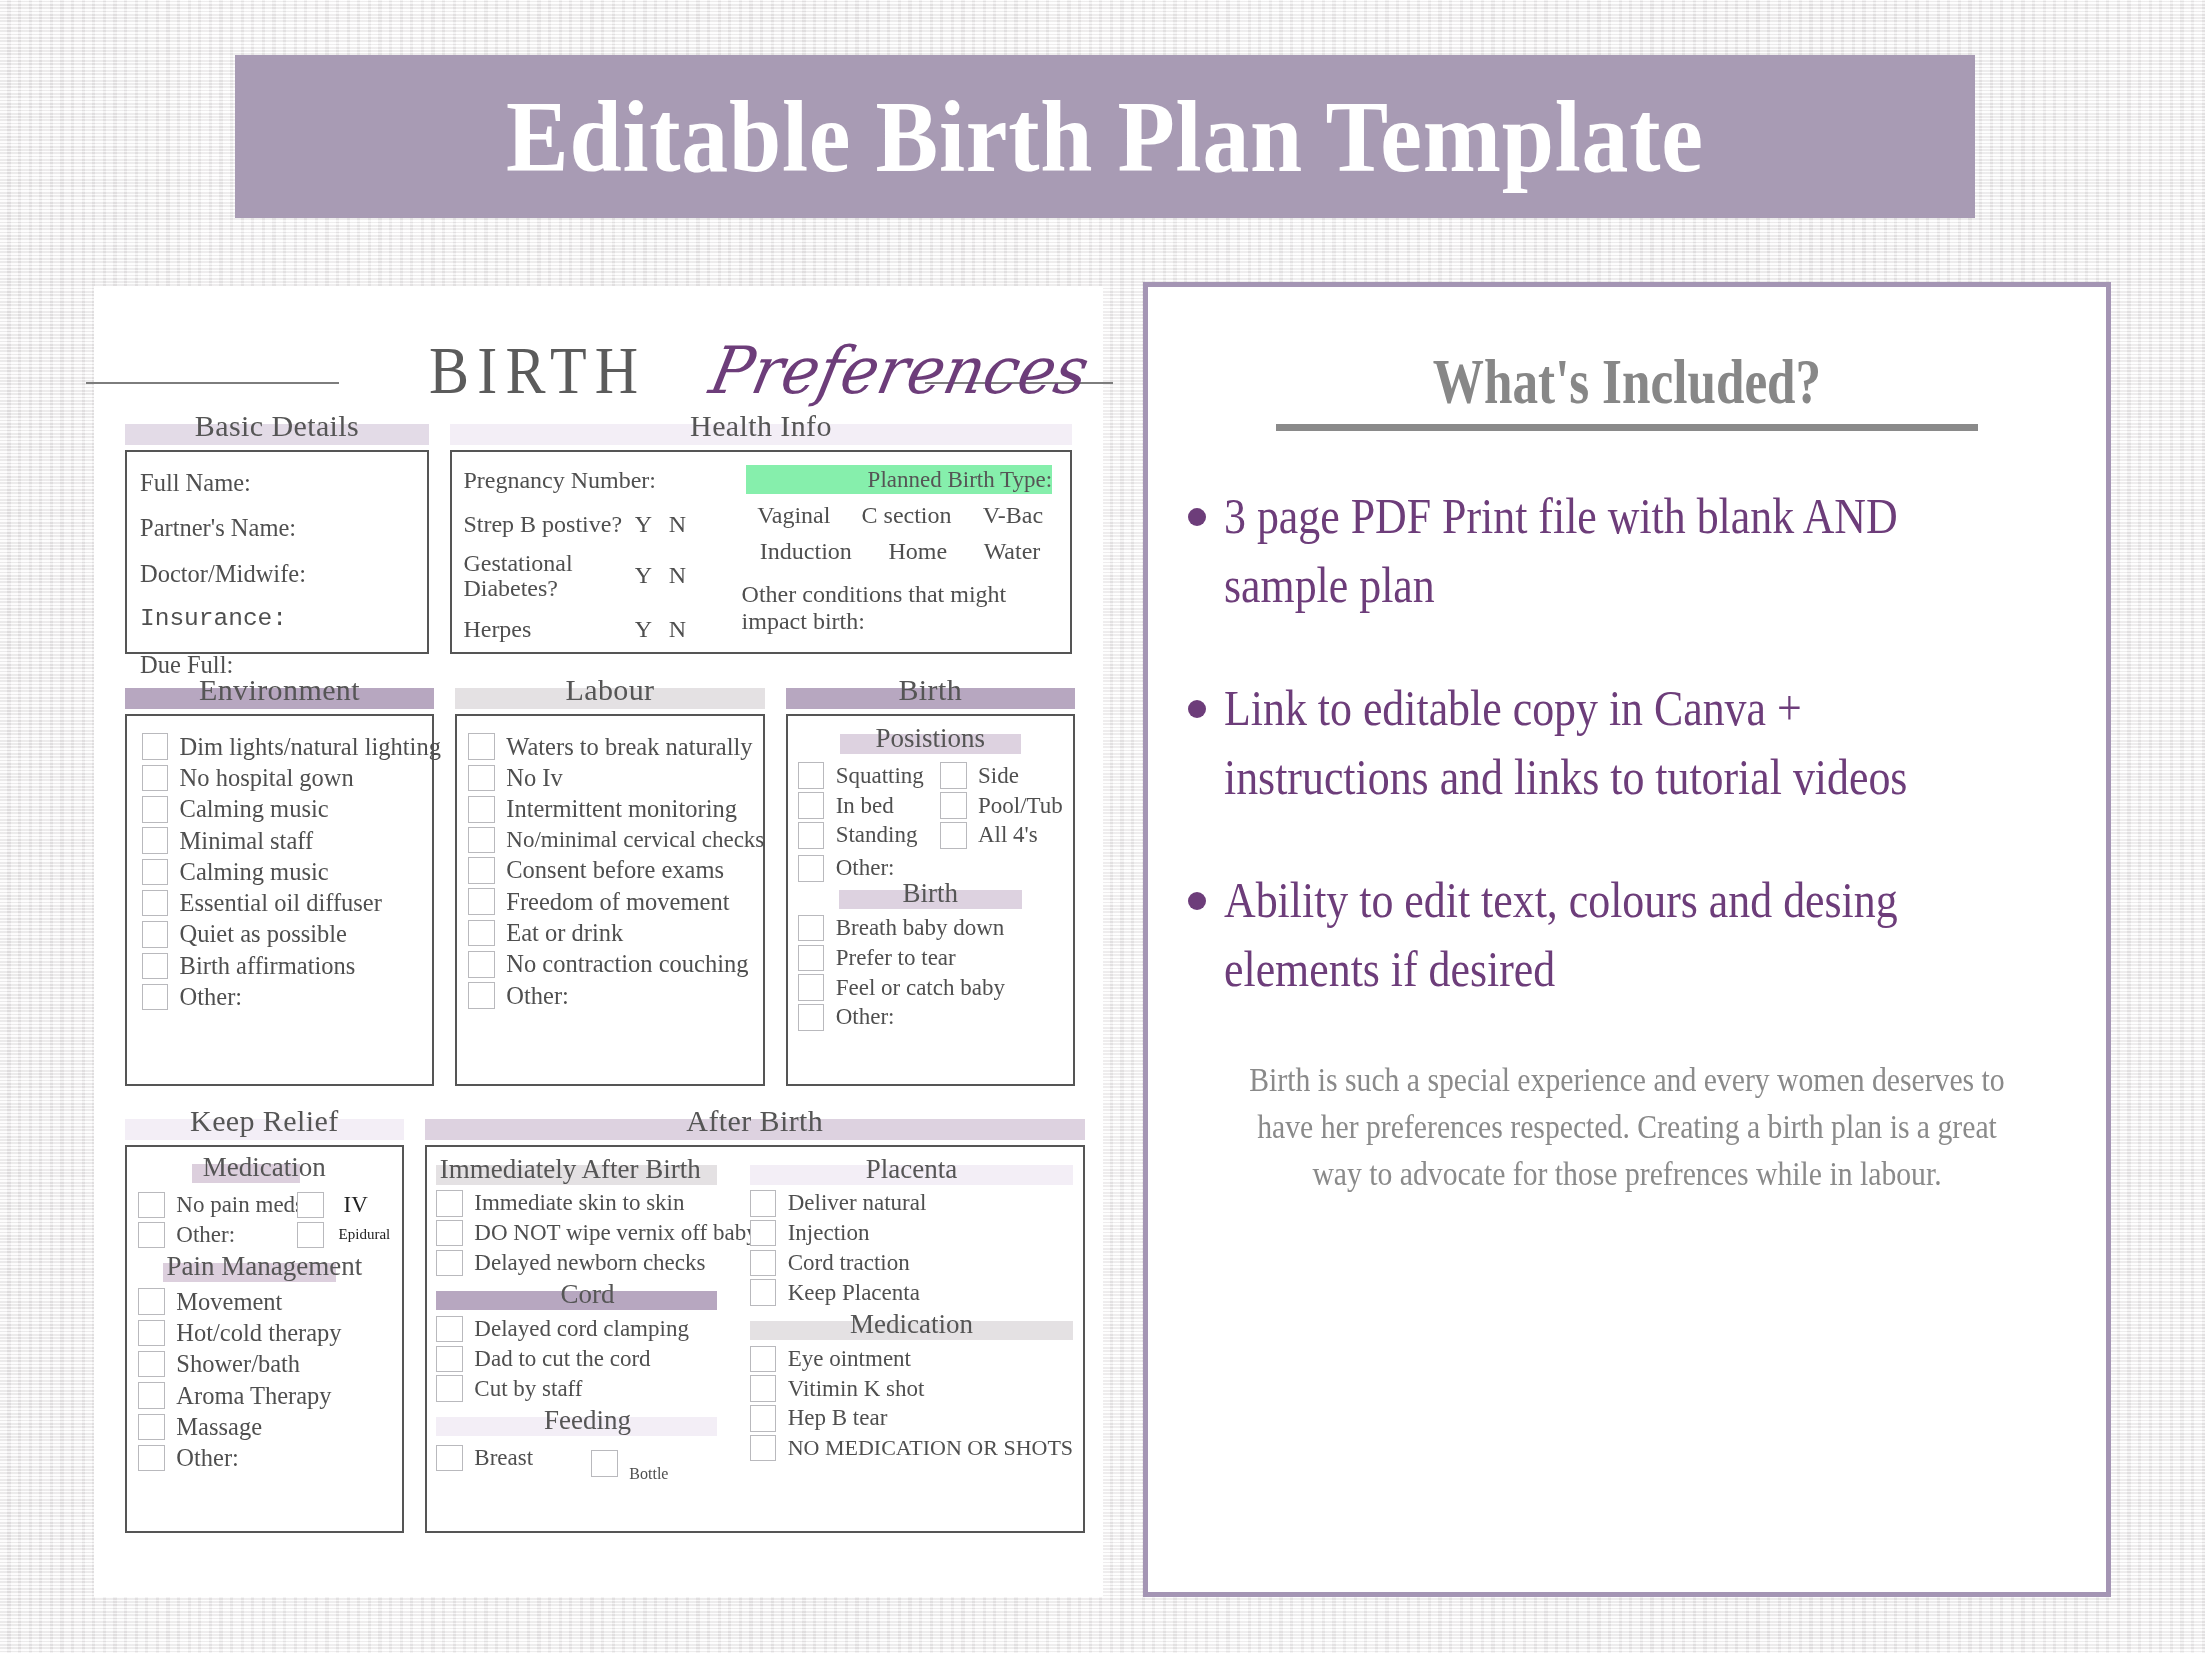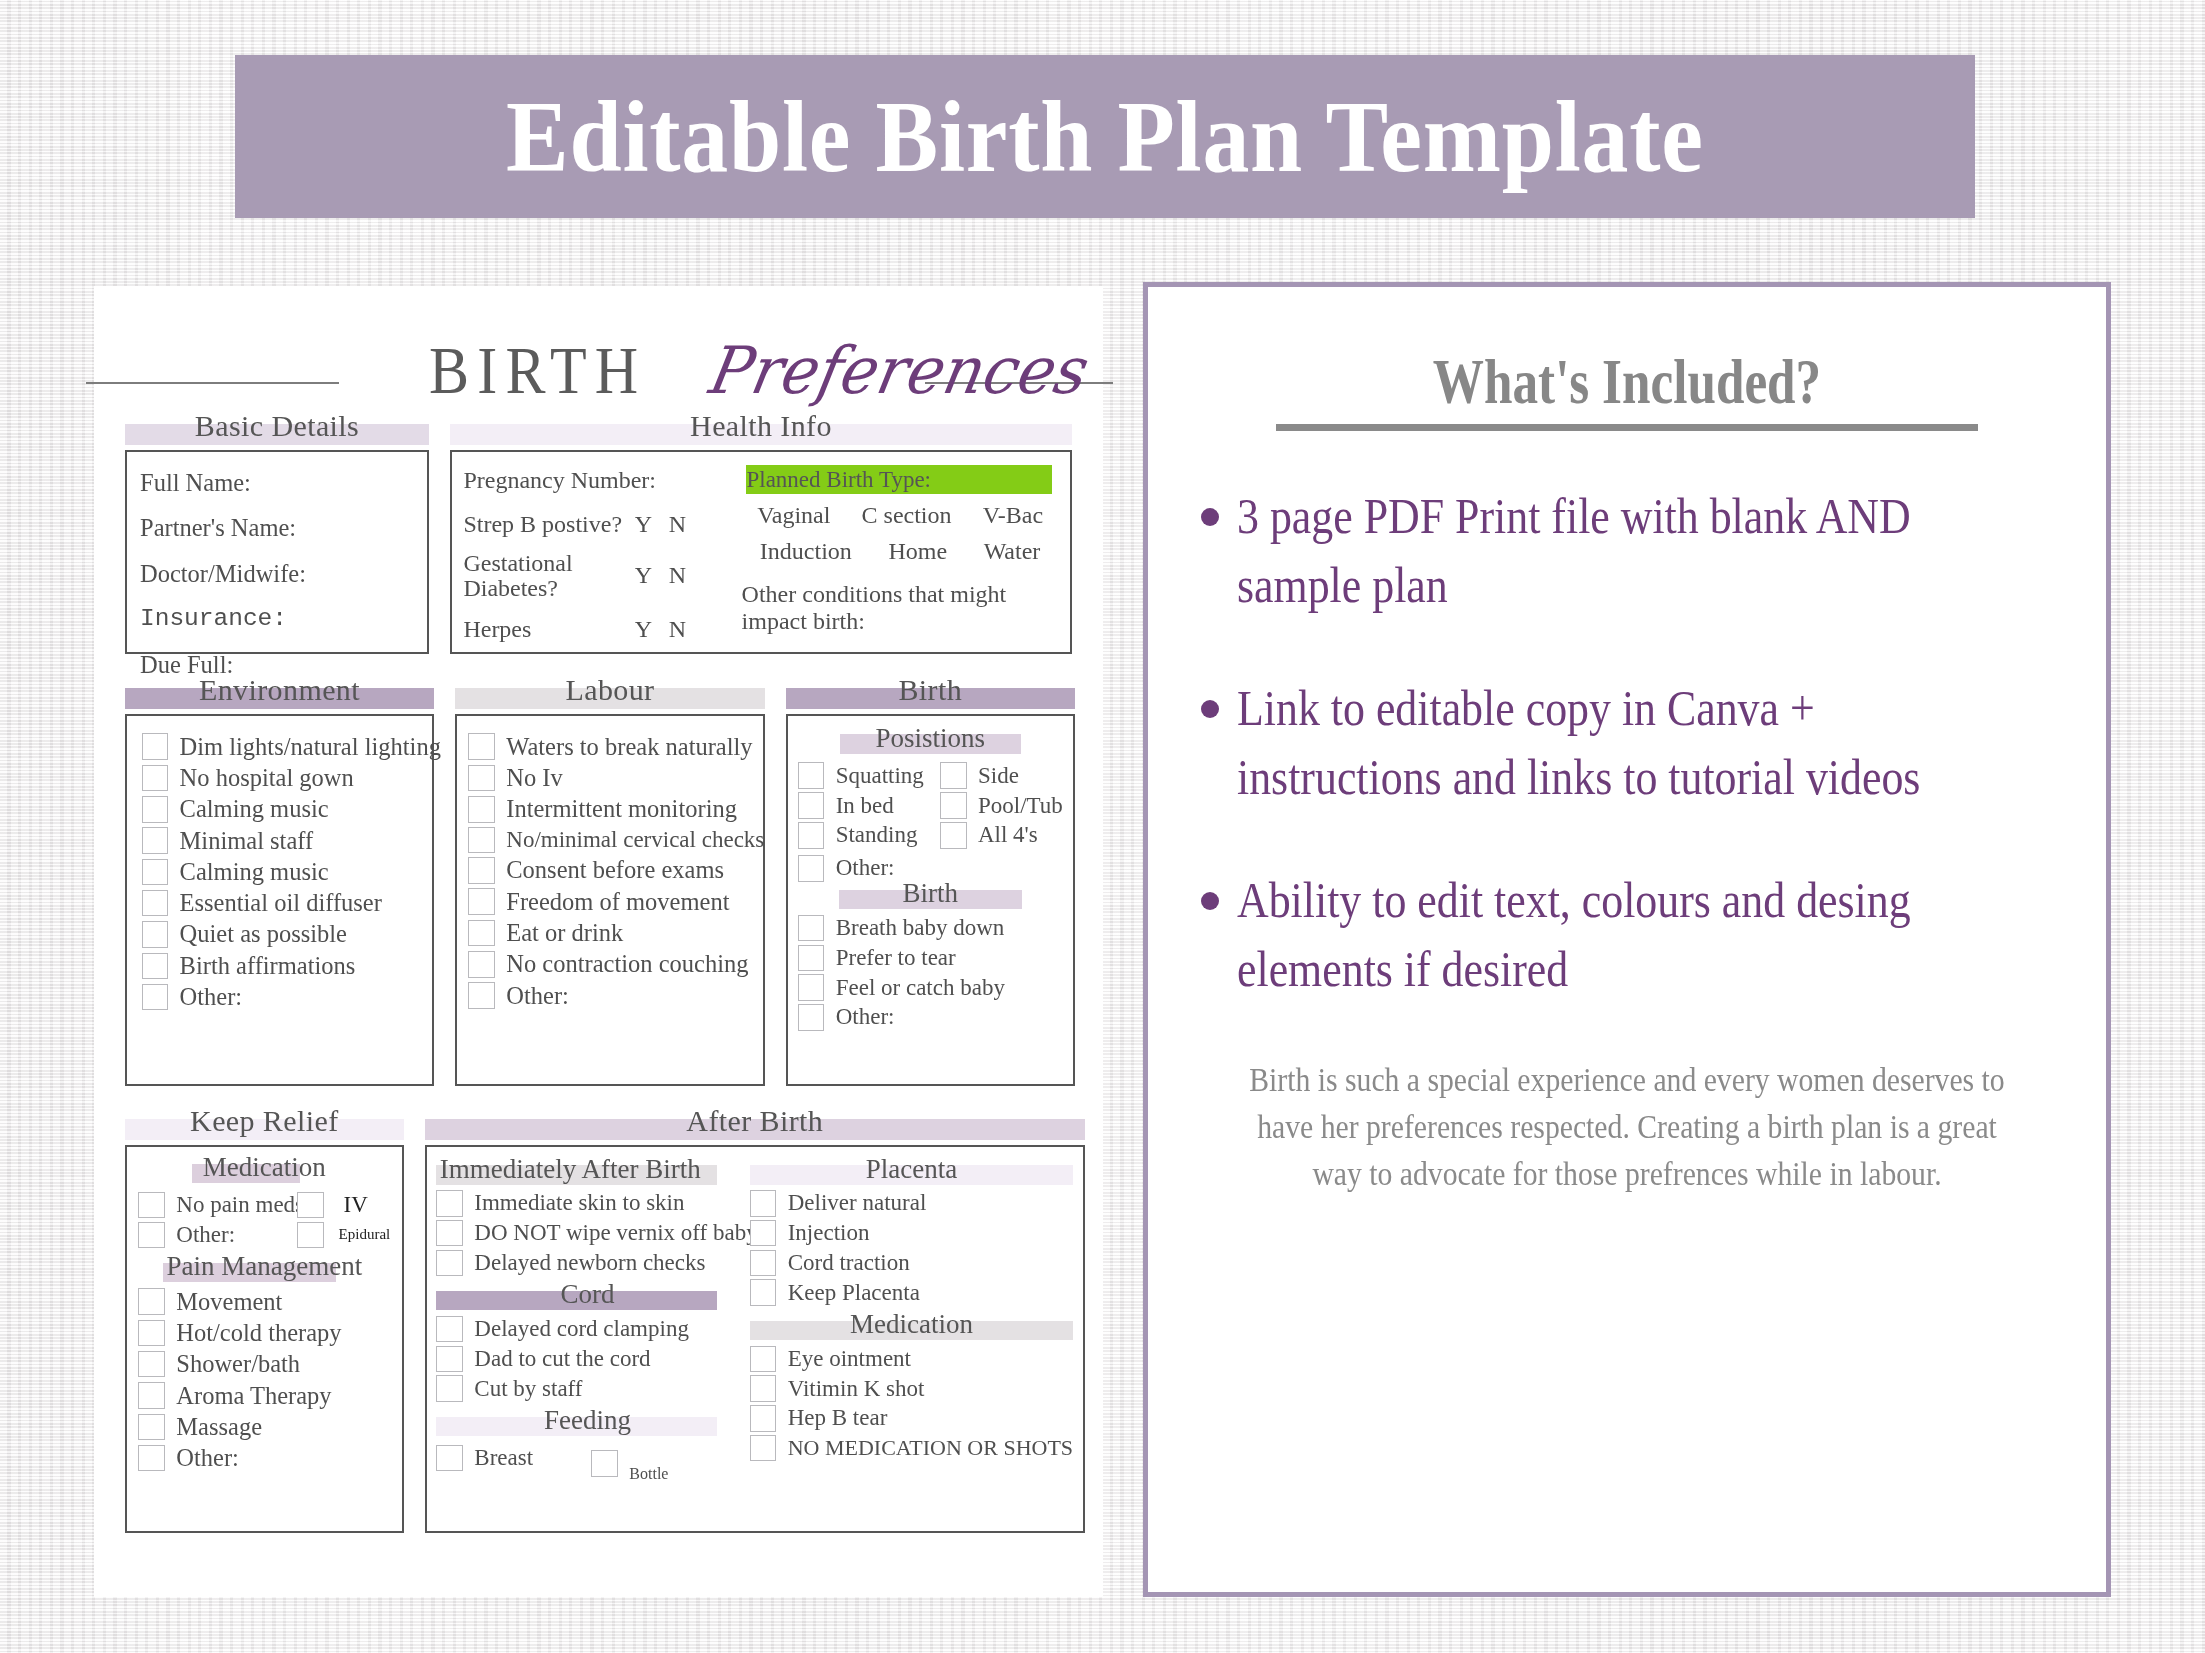--- a/index.html
+++ b/index.html
@@ -94,21 +94,21 @@
     vertical-align:middle;flex:0 0 auto;
   }
   .row{display:flex;align-items:center;gap:11.4px;margin:3.3px 0;}
   .row .txt{font-size:24.5px;color:#4f4f4f;font-family:"Liberation Serif", serif;white-space:nowrap;}
 
   
   #right-panel{
     position:absolute;left:1143px;top:282px;width:968px;height:1315px;
     background:#ffffff;border:5.7px solid #a495b4;
     box-sizing:border-box;z-index:3;
-    padding:29px 53px;
+    padding:29px 40px;
   }
   #wi-title{
     text-align:center;font-size:64px;color:#878787;font-weight:700;
     font-family:"Liberation Serif", serif;
     transform:scaleX(0.80);
     margin:29px 0 4.9px;
   }
   #wi-underline{height:7.4px;background:#8a8a8a;width:702px;margin:0 auto 51px;}
   .bullet{
     display:flex;gap:18px;margin-bottom:54px;align-items:flex-start;
@@ -188,21 +188,21 @@
               <span style="width:34px;text-align:center;">N</span>
             </div>
             <div style="display:flex;align-items:center;margin-top:14.7px;">
               <span style="width:163px;">Herpes</span>
               <span style="width:34px;text-align:center;">Y</span>
               <span style="width:34px;text-align:center;">N</span>
             </div>
           </div>
 
           <div style="flex:1;font-size:24px;color:#4f4f4f;">
-            <div style="background:#84cc16;text-align:left;font-size:23px;color:#555;padding:1.6px 0;margin:3.3px 6.5px 0 4.9px;">Planned Birth Type:</div>
+            <div style="background:#86efac;text-align:right;font-size:23px;color:#555;padding:1.6px 0;margin:3.3px 6.5px 0 4.9px;">Planned Birth Type:</div>
             <div style="display:flex;justify-content:space-around;margin-top:8.2px;">
               <span>Vaginal</span>
               <span>C section</span>
               <span>V-Bac</span>
             </div>
             <div style="display:flex;justify-content:space-around;margin-top:8.2px;">
               <span>Induction</span>
               <span>Home</span>
               <span>Water</span>
             </div>

